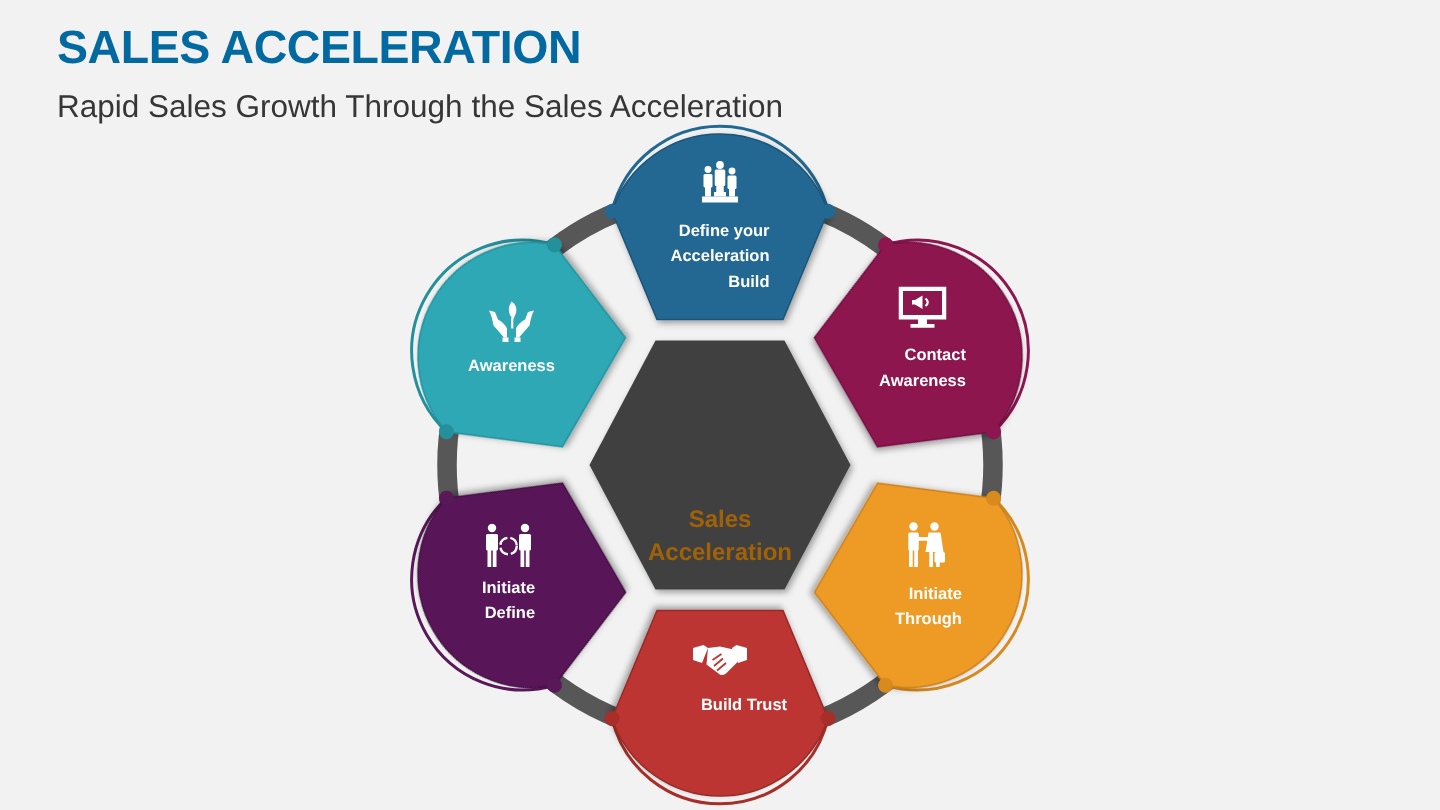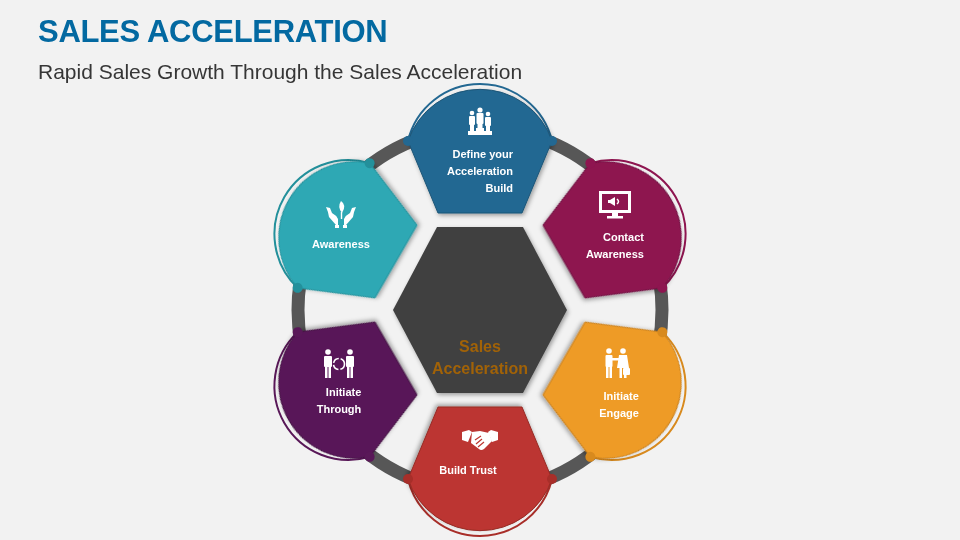--- a/index.html
+++ b/index.html
@@ -147,28 +147,28 @@
   <span>Define your</span>
   <span>Acceleration</span>
   <span>Build</span>
 </div>
 <div class="label" style="left:615px;top:229px">
   <span>Contact</span>
   <span>Awareness</span>
 </div>
 <div class="label" style="left:619px;top:388px">
   <span>Initiate</span>
-  <span>Engage</span>
+  <span>Through</span>
 </div>
-<div class="label" style="left:468px;top:462px">
+<div class="label" style="left:496px;top:462px">
   <span>Build Trust</span>
 </div>
 <div class="label" style="left:339px;top:384px">
   <span>Initiate</span>
-  <span>Through</span>
+  <span>Define</span>
 </div>
 <div class="label" style="left:341px;top:236px">
   <span>Awareness</span>
 </div>
 
 <div class="center-label" style="left:480px;top:310px">
   <span>Sales</span>
   <span>Acceleration</span>
 </div>
 

